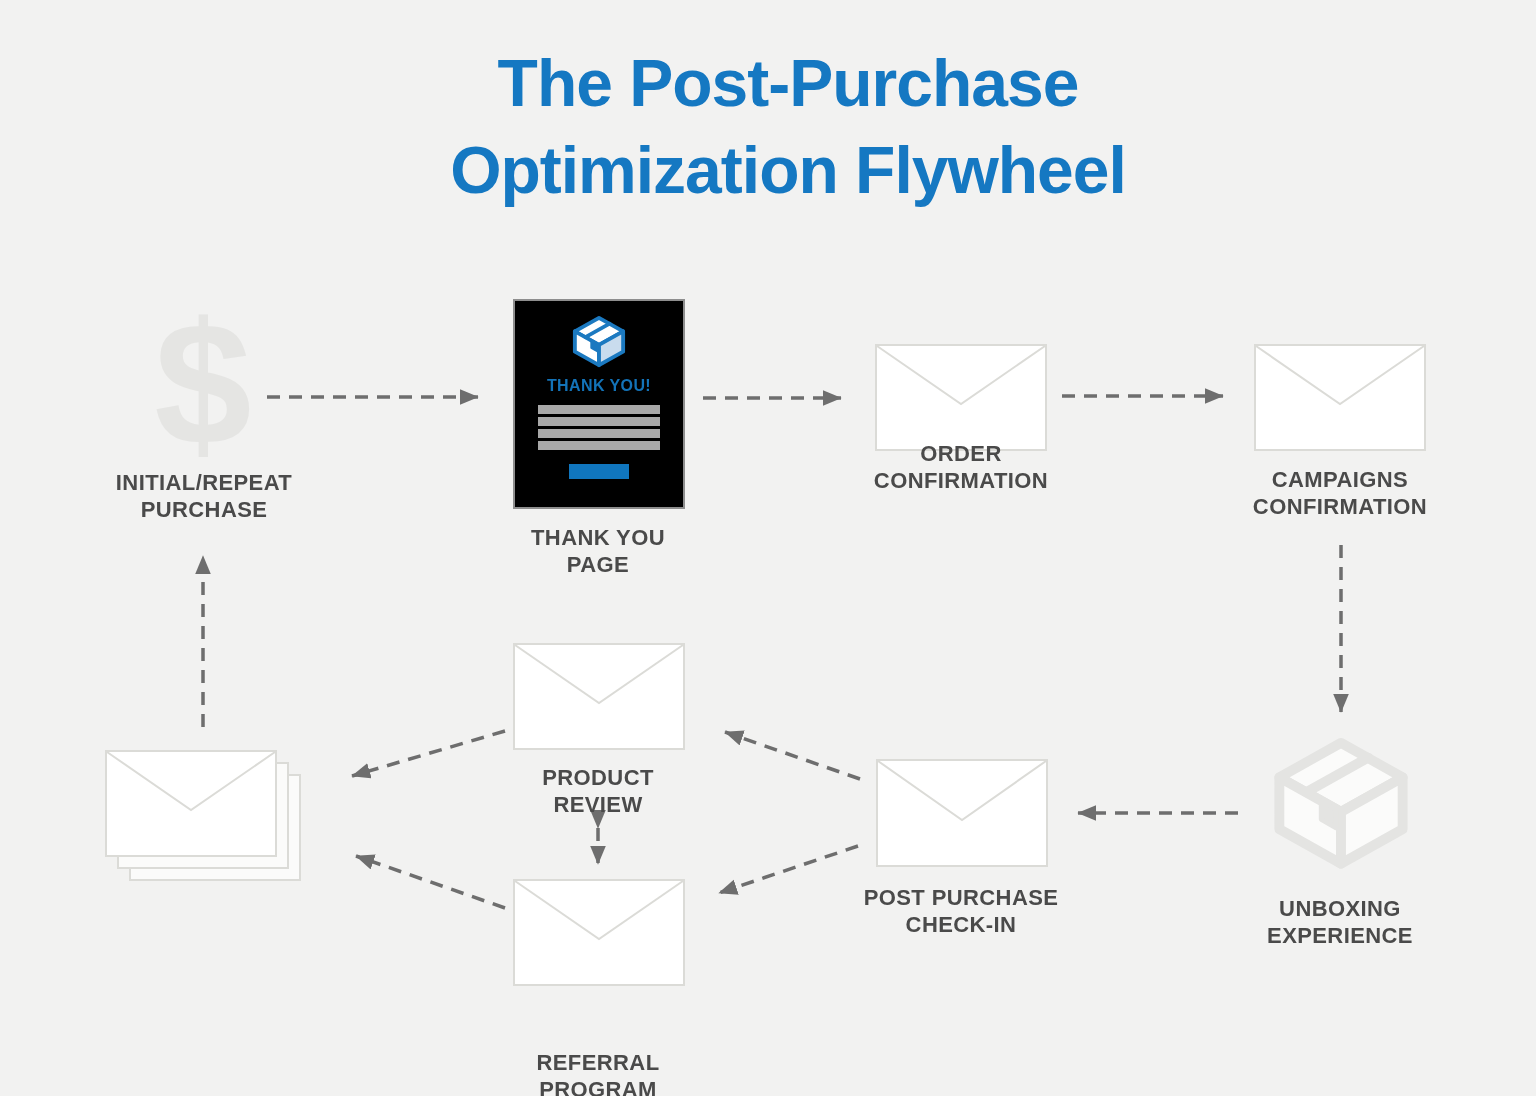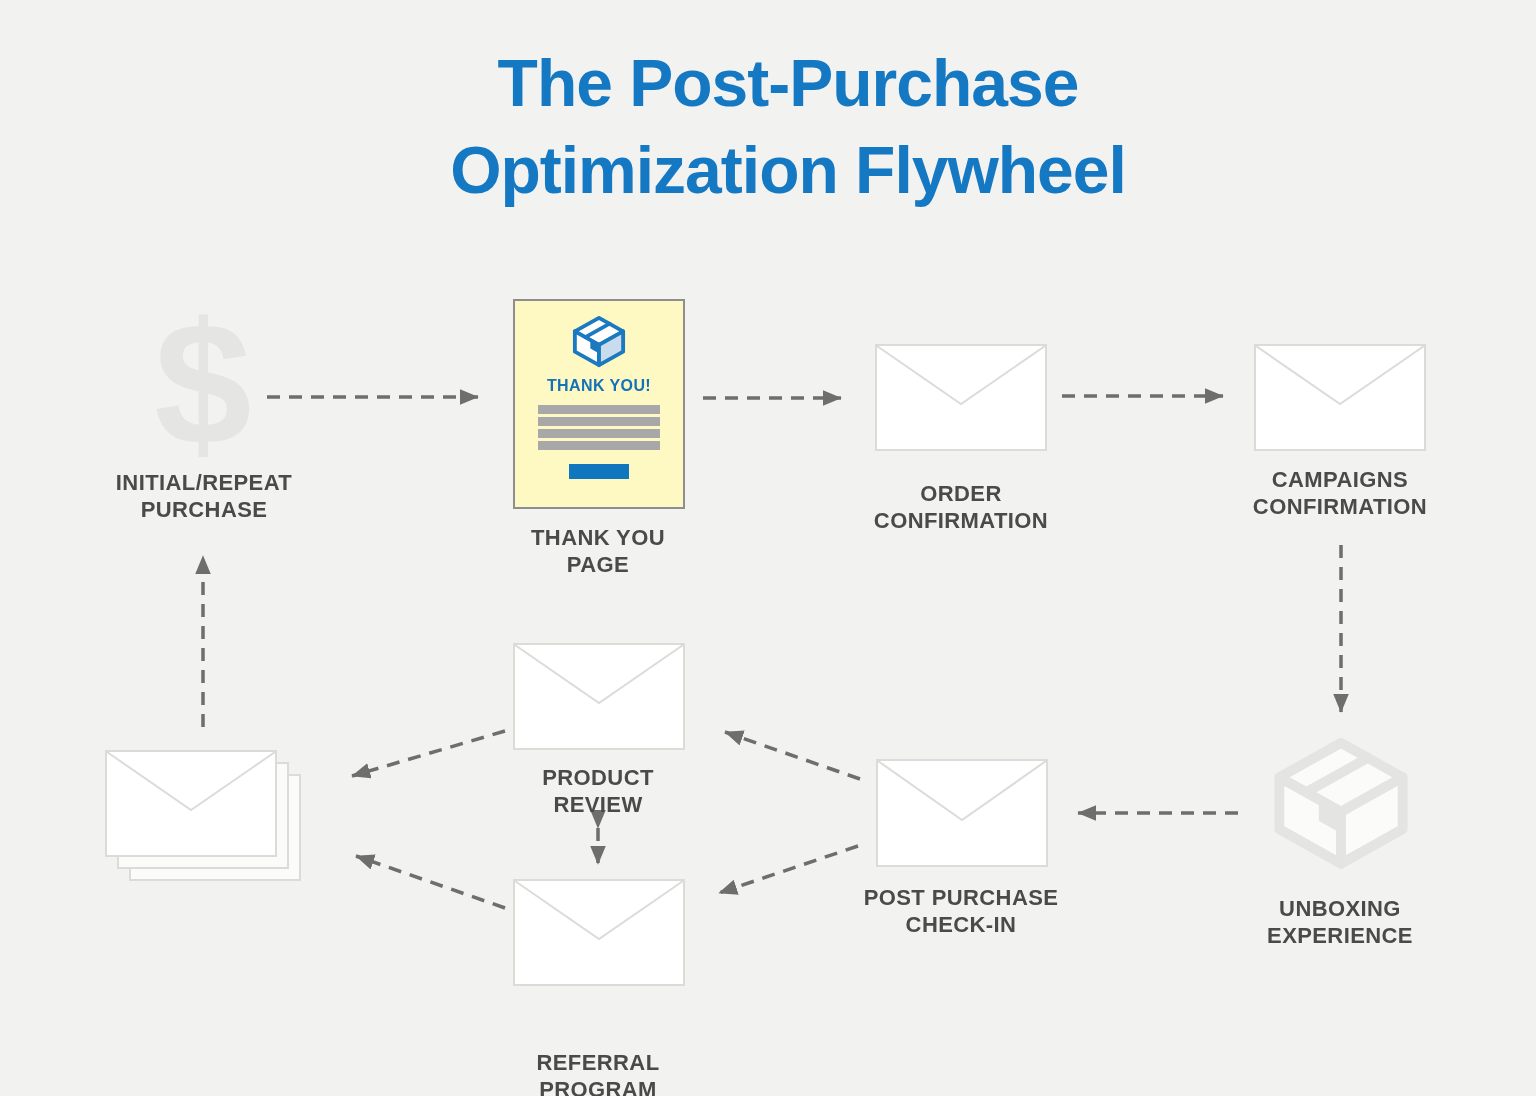--- a/index.html
+++ b/index.html
@@ -20,21 +20,21 @@
     white-space:pre-line;
   }
 
   .dollar{
     position:absolute;left:203px;top:296px;transform:translateX(-50%);
     font-size:175px;line-height:175px;font-weight:bold;color:#e5e5e3;
   }
 
   .card{
     position:absolute;left:513px;top:299px;width:172px;height:210px;
-    box-sizing:border-box;background:#fef9c3;border:2px solid #8e8e8e;
+    box-sizing:border-box;background:#000000;border:2px solid #8e8e8e;
     display:flex;flex-direction:column;align-items:center;
   }
   .card-heading{
     margin-top:7px;font-size:16px;font-weight:bold;color:#1373b8;letter-spacing:.4px;
   }
   .card-bars{margin-top:10px;display:flex;flex-direction:column;gap:3px;}
   .card-bar{width:122px;height:9px;background:#a8a8a8;}
   .card-button{margin-top:14px;width:60px;height:15px;background:#1076be;}
 
   .abs{position:absolute;}
@@ -94,21 +94,21 @@
     </div>
     <div class="card-button"></div>
   </div>
   <div class="node-label" style="left:598px;top:524px;width:170px;text-align:center;">THANK YOU
 PAGE</div>
 
   <svg class="abs" style="left:875px;top:344px;" width="172" height="107" viewBox="0 0 172 107">
     <rect x="1" y="1" width="170" height="105" fill="#ffffff" stroke="#dbdbd7" stroke-width="2"></rect>
     <path d="M2,2 L86,60 L170,2" fill="none" stroke="#dbdbd7" stroke-width="2"></path>
   </svg>
-  <div class="node-label" style="left:961px;top:480px;width:230px;">ORDER
+  <div class="node-label" style="left:961px;top:440px;width:230px;">ORDER
 CONFIRMATION</div>
 
   <svg class="abs" style="left:1254px;top:344px;" width="172" height="107" viewBox="0 0 172 107">
     <rect x="1" y="1" width="170" height="105" fill="#ffffff" stroke="#dbdbd7" stroke-width="2"></rect>
     <path d="M2,2 L86,60 L170,2" fill="none" stroke="#dbdbd7" stroke-width="2"></path>
   </svg>
   <div class="node-label" style="left:1340px;top:466px;width:230px;">CAMPAIGNS
 CONFIRMATION</div>
 
   <svg class="abs" style="left:1267px;top:733px;" width="148" height="143" viewBox="0 0 120 116">

